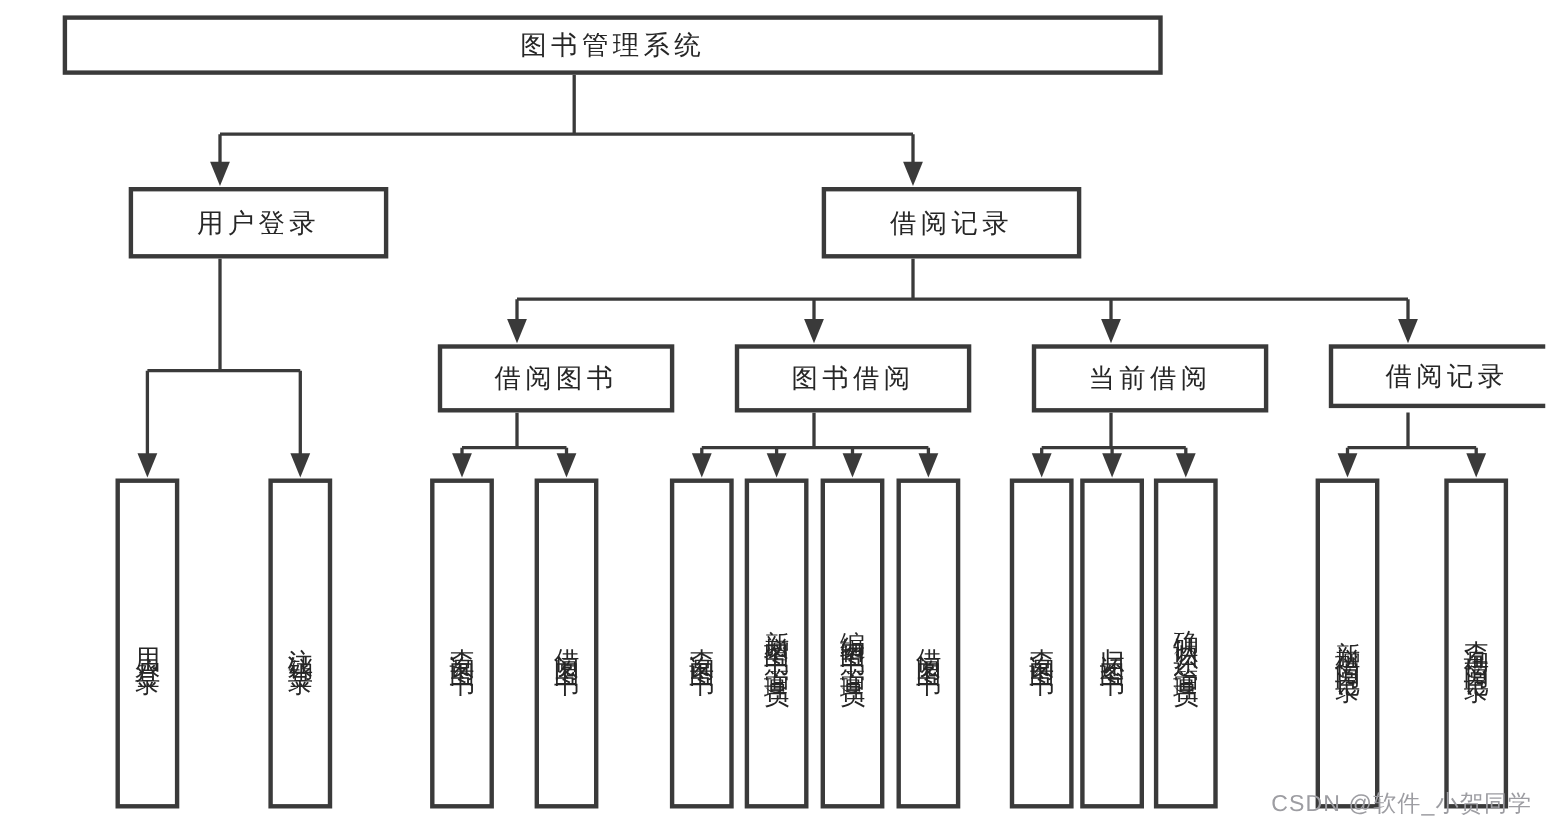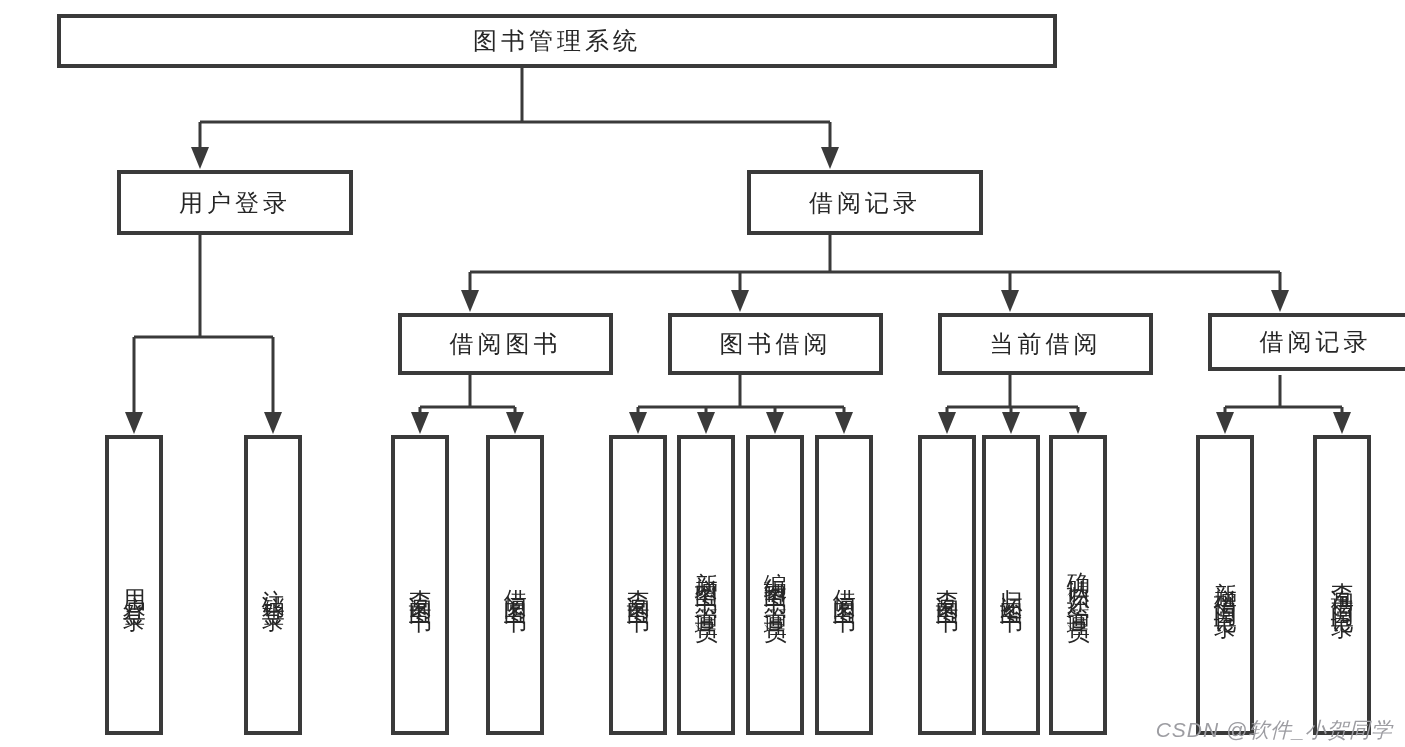--- a/index.html
+++ b/index.html
@@ -16,21 +16,21 @@
     position:absolute;box-sizing:border-box;
     border:4px solid #3a3a3a;background:#ffffff;
     display:flex;align-items:center;justify-content:center;
   }
   .vbox > span{
     writing-mode:vertical-rl;text-orientation:mixed;
     font-size:23px;letter-spacing:7px;line-height:1.1;color:#262626;
   }
   .watermark{
     position:absolute;right:12px;bottom:3px;
-    font-size:21px;letter-spacing:1px;color:#9d9da2;font-style:italic;
+    font-size:21px;letter-spacing:1px;color:#9d9da2;
   }
 </style>
 </head>
 <body>
 
 <div class="stage">
 
   <svg class="wires" viewBox="0 0 1405 747" xmlns="http://www.w3.org/2000/svg">
     <g stroke="#3a3a3a" stroke-width="3" fill="none">
       <path d="M522 68 V122 M200 122 H830 M200 122 V150 M830 122 V150"></path>

